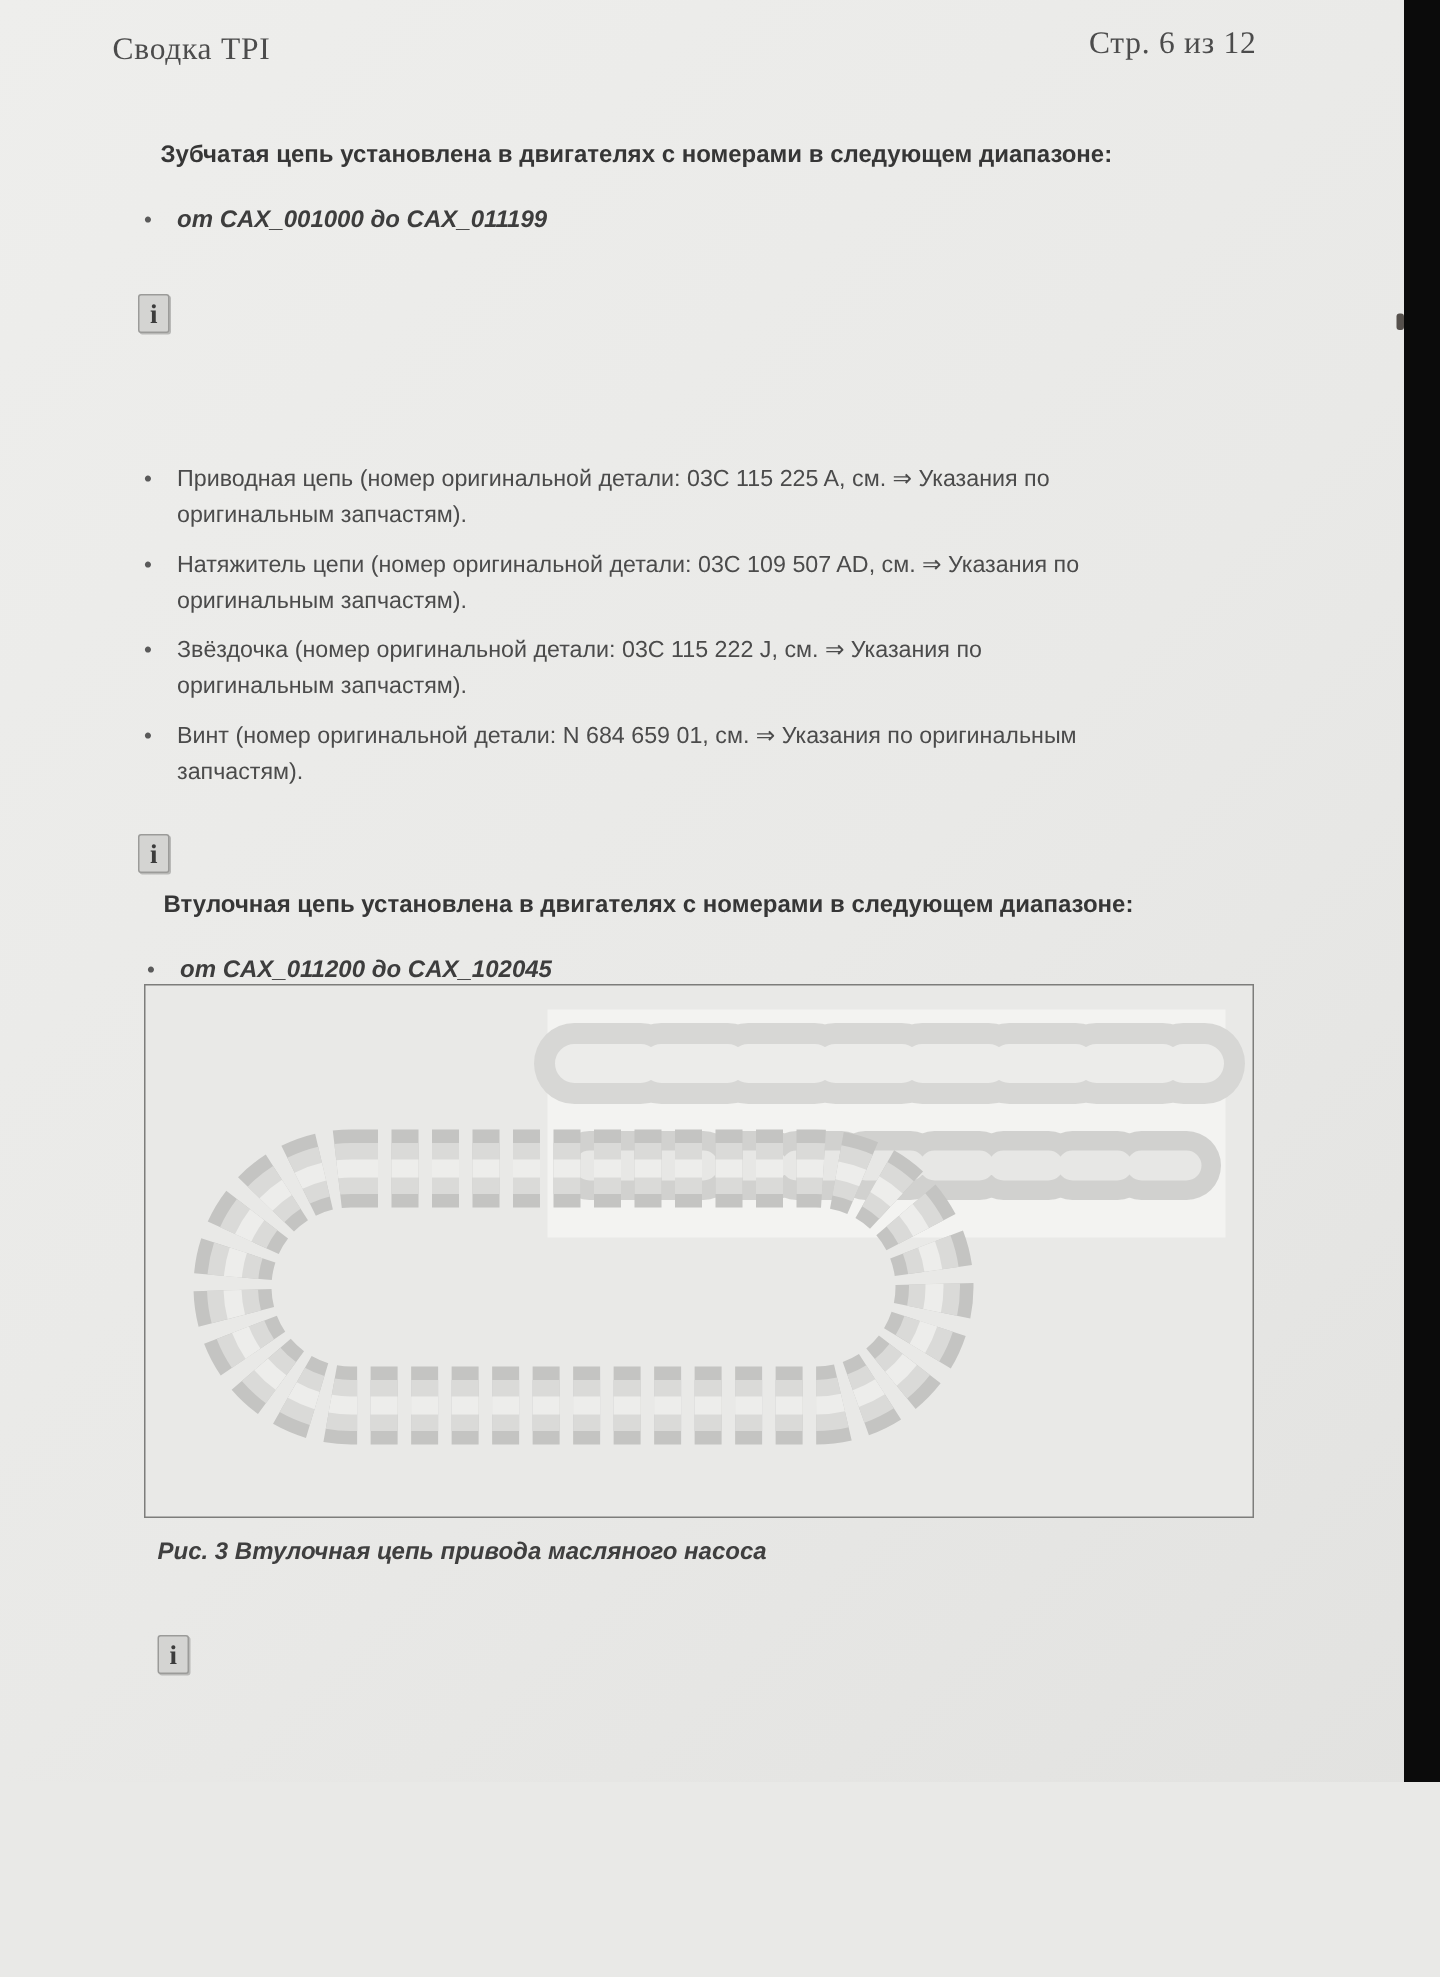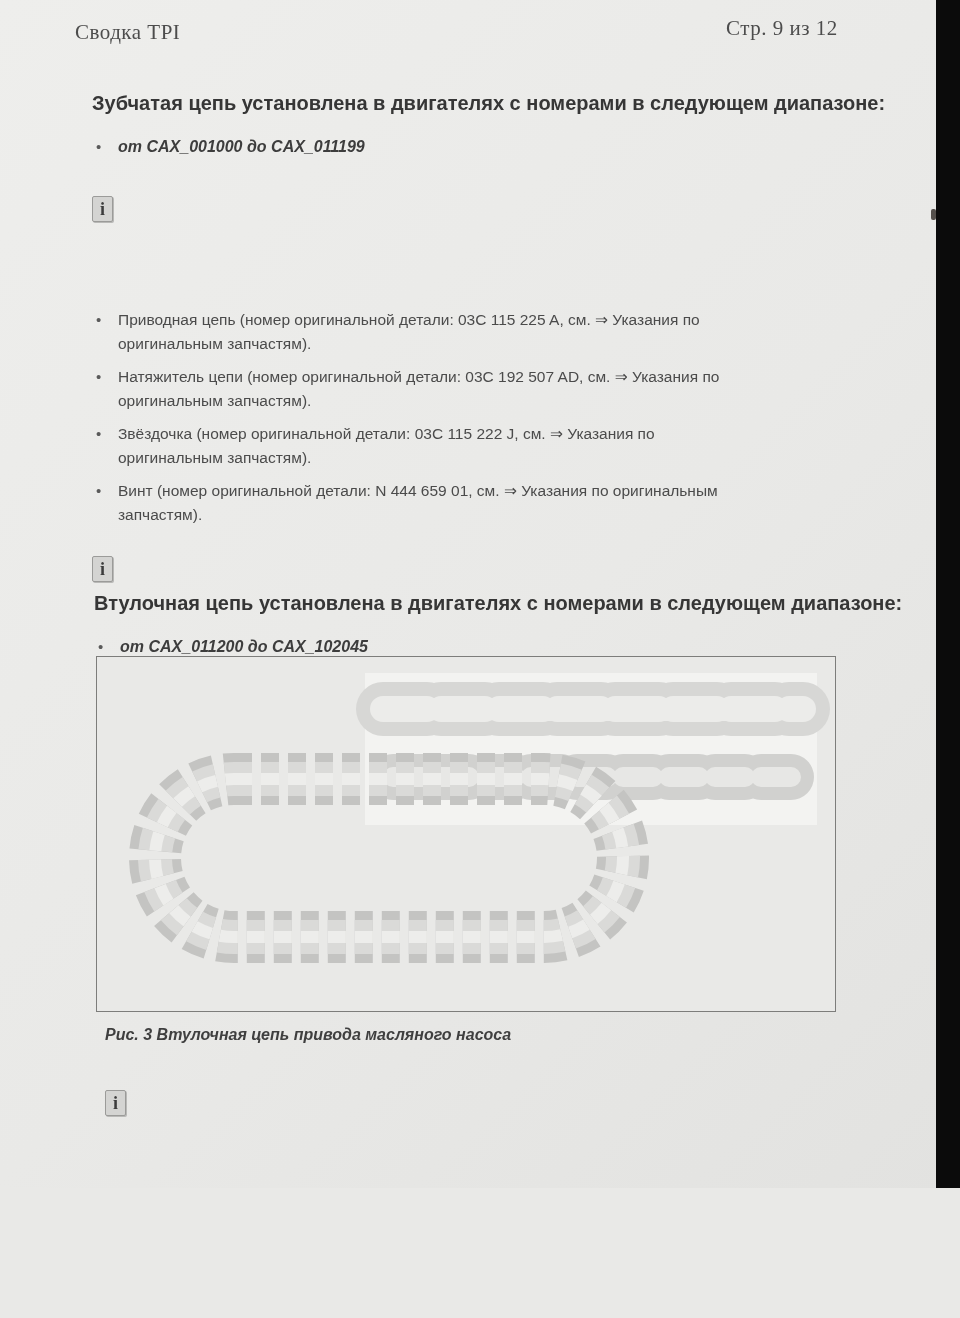--- a/index.html
+++ b/index.html
@@ -12,21 +12,21 @@
     color:#3d3d3d;
   }
 
   .hdr {
     position:absolute; font-family:"Liberation Serif", serif;
     font-size:21px; color:#4c4c4c; letter-spacing:0.5px;
   }
   .hdr-left  { left:75px;  top:20px; }
   .hdr-right { left:726px; top:16px; }
 
-  .para { position:absolute; font-size:20px; line-height:27px; color:#363636; }
+  .para { position:absolute; font-size:16px; line-height:27px; color:#363636;margin-left:15px; }
   .bold { font-weight:700; }
 
   .bullet-row { position:absolute; display:flex; align-items:flex-start; }
   .bullet-dot {
     width:26px; flex:0 0 26px; font-size:15px; color:#5a5a5a;
     line-height:25px; text-align:left; padding-left:4px;
   }
   .bullet-text { font-size:16px; line-height:25px;font-style:italic; }
 
   .parts-list { position:absolute; left:92px; top:308px; width:700px; }
@@ -65,50 +65,50 @@
     position:absolute; left:931px; top:209px; width:5px; height:11px;
     background:#55504c; border-radius:2px;
   }
 </style>
 </head>
 <body>
 
 <div class="page">
 
   <div class="hdr hdr-left">Сводка TPI</div>
-  <div class="hdr hdr-right">Стр. 9 из 12</div>
+  <div class="hdr hdr-right">Стр. 6 из 12</div>
 
   <div class="para bold" style="left:92px; top:90px; white-space:nowrap;">Зубчатая цепь установлена в двигателях с номерами в следующем диапазоне:</div>
 
   <div class="bullet-row" style="left:92px; top:134px;">
     <span class="bullet-dot">•</span>
     <span class="bullet-text bold">от CAX_001000 до CAX_011199</span>
   </div>
 
   <div class="info-icon" style="left:92px; top:196px;">
     <span>i</span>
   </div>
 
 
   <div class="parts-list">
     <div class="part-item">
       <span class="bullet-dot">•</span>
       <span class="part-text">Приводная цепь (номер оригинальной детали: 03C 115 225 A, см. ⇒ Указания по оригинальным запчастям).</span>
     </div>
     <div class="part-item">
       <span class="bullet-dot">•</span>
-      <span class="part-text">Натяжитель цепи (номер оригинальной детали: 03C 192 507 AD, см. ⇒ Указания по оригинальным запчастям).</span>
+      <span class="part-text">Натяжитель цепи (номер оригинальной детали: 03C 109 507 AD, см. ⇒ Указания по оригинальным запчастям).</span>
     </div>
     <div class="part-item">
       <span class="bullet-dot">•</span>
       <span class="part-text">Звёздочка (номер оригинальной детали: 03C 115 222 J, см. ⇒ Указания по оригинальным запчастям).</span>
     </div>
     <div class="part-item">
       <span class="bullet-dot">•</span>
-      <span class="part-text">Винт (номер оригинальной детали: N 444 659 01, см. ⇒ Указания по оригинальным запчастям).</span>
+      <span class="part-text">Винт (номер оригинальной детали: N 684 659 01, см. ⇒ Указания по оригинальным запчастям).</span>
     </div>
   </div>
 
   <div class="info-icon" style="left:92px; top:556px;">
     <span>i</span>
   </div>
 
   <div class="para bold" style="left:94px; top:590px; white-space:nowrap;text-align:center;">Втулочная цепь установлена в двигателях с номерами в следующем диапазоне:</div>
 
   <div class="bullet-row" style="left:94px; top:634px;">

